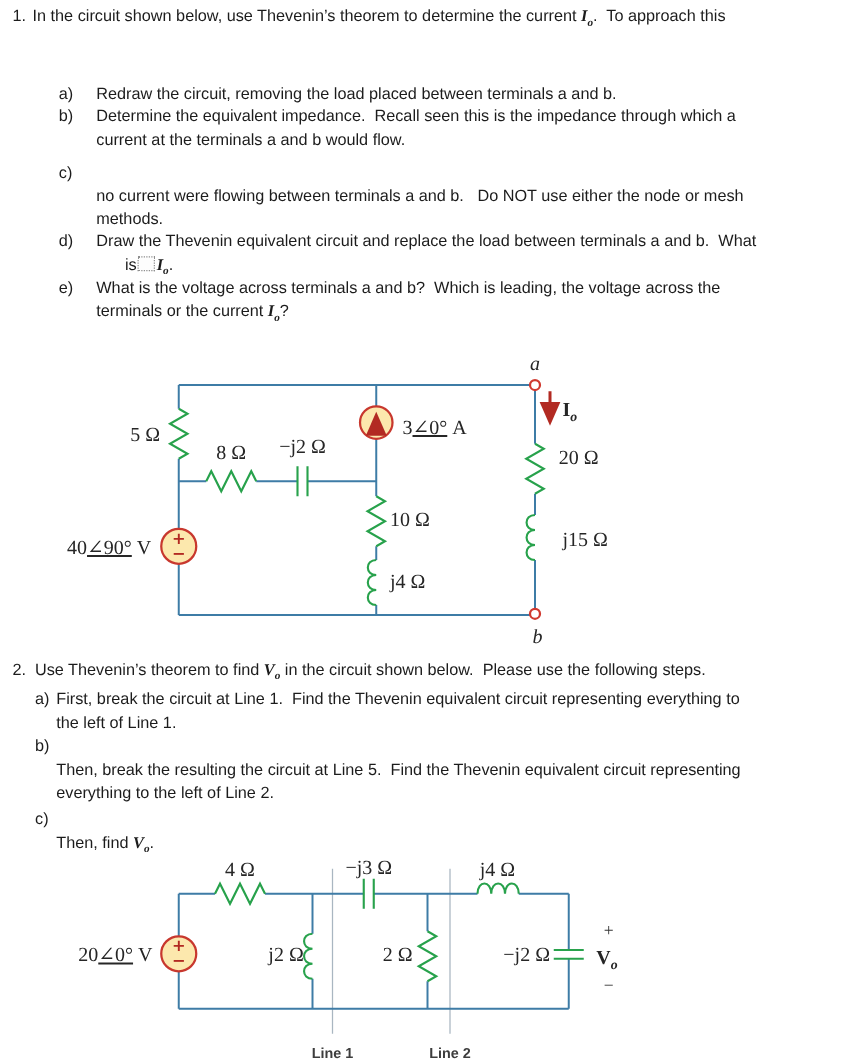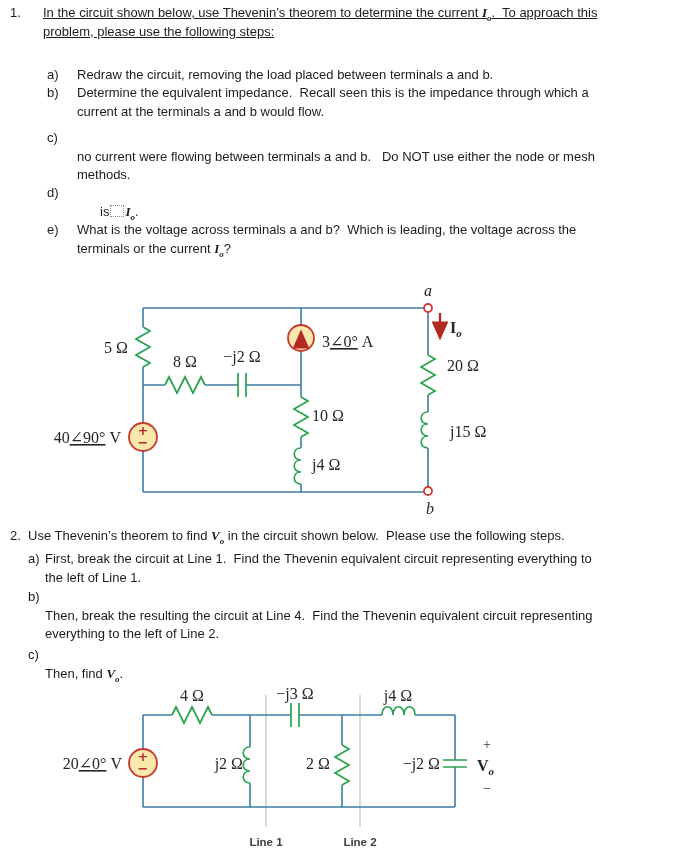--- a/index.html
+++ b/index.html
@@ -31,41 +31,41 @@
   .cutline{stroke:#a9b6c1;stroke-width:1;fill:none;}
   .cutlabel{font-family:"Liberation Sans",sans-serif;font-size:11.5px;font-weight:bold;fill:#3d3d3d;text-anchor:middle;}
 </style>
 </head>
 <body>
 
 <div class="page">
 
   <div class="tblock" style="top:4px;left:10px;width:660px;">
       <span class="num">1.</span>
-      <div class="tx" style="margin-left:33px;text-decoration:underline;"><span>In the circuit shown below, use Thevenin’s theorem to determine the current </span><b class="sym"><span>I</span><sub>o</sub></b><span>.  To approach this</span><br><span>problem, please use the following steps:</span></div>
+      <div class="tx" style="margin-left:16px;"><span>In the circuit shown below, use Thevenin’s theorem to determine the current </span><b class="sym"><span>I</span><sub>o</sub></b><span>.  To approach this</span><br></div>
     </div>
 
   <div class="tblock item" style="top:66px;left:47px;width:580px;">
       <span class="num">a)</span>
       <div class="tx"><span>Redraw the circuit, removing the load placed between terminals a and b.</span></div>
     </div>
 
   <div class="tblock item" style="top:84px;left:47px;width:580px;">
       <span class="num">b)</span>
       <div class="tx"><span>Determine the equivalent impedance.  Recall seen this is the impedance through which a</span><br><span>current at the terminals a and b would flow.</span></div>
     </div>
 
   <div class="tblock item" style="top:129px;left:47px;width:580px;">
       <span class="num">c)</span>
       <div class="tx"><br><span>no current were flowing between terminals a and b.   Do NOT use either the node or mesh</span><br><span>methods.</span></div>
     </div>
 
   <div class="tblock item" style="top:184px;left:47px;width:580px;">
       <span class="num">d)</span>
-      <div class="tx"><br><span class="ind"><span>is</span><span class="mbox"></span><b class="sym"><span>I</span><sub>o</sub></b><span>.</span></span></div>
+      <div class="tx"><span>Draw the Thevenin equivalent circuit and replace the load between terminals a and b.  What</span><br><span class="ind"><span>is</span><span class="mbox"></span><b class="sym"><span>I</span><sub>o</sub></b><span>.</span></span></div>
     </div>
 
   <div class="tblock item" style="top:221px;left:47px;width:580px;">
       <span class="num">e)</span>
       <div class="tx"><span>What is the voltage across terminals a and b?  Which is leading, the voltage across the</span><br><span>terminals or the current </span><b class="sym"><span>I</span><sub>o</sub></b><span>?</span></div>
     </div>
 
   <svg style="top:282px;" width="693" height="240" viewBox="0 282 693 240">
     <defs>
       <marker id="ah" markerWidth="9" markerHeight="8" refX="6.5" refY="3.5" orient="auto">
@@ -113,21 +113,21 @@
       <div class="tx" style="margin-left:18px;"><span>Use Thevenin’s theorem to find </span><b class="sym"><span>V</span><sub>o</sub></b><span> in the circuit shown below.  Please use the following steps.</span></div>
     </div>
 
   <div class="tblock p2item" style="top:550px;left:28px;width:650px;">
       <span class="num">a)</span>
       <div class="tx"><span>First, break the circuit at Line 1.  Find the Thevenin equivalent circuit representing everything to</span><br><span>the left of Line 1.</span></div>
     </div>
 
   <div class="tblock p2item" style="top:588px;left:28px;width:650px;">
       <span class="num">b)</span>
-      <div class="tx"><br><span>Then, break the resulting the circuit at Line 4.  Find the Thevenin equivalent circuit representing</span><br><span>everything to the left of Line 2.</span></div>
+      <div class="tx"><br><span>Then, break the resulting the circuit at Line 5.  Find the Thevenin equivalent circuit representing</span><br><span>everything to the left of Line 2.</span></div>
     </div>
 
   <div class="tblock p2item" style="top:646px;left:28px;width:650px;">
       <span class="num">c)</span>
       <div class="tx"><br><span>Then, find </span><b class="sym"><span>V</span><sub>o</sub></b><span>.</span></div>
     </div>
 
   <svg style="top:683px;" width="693" height="166" viewBox="0 683 693 166">
     <path class="cutline" d="M266,695 V827"></path>
     <path class="cutline" d="M360,695 V827"></path>

